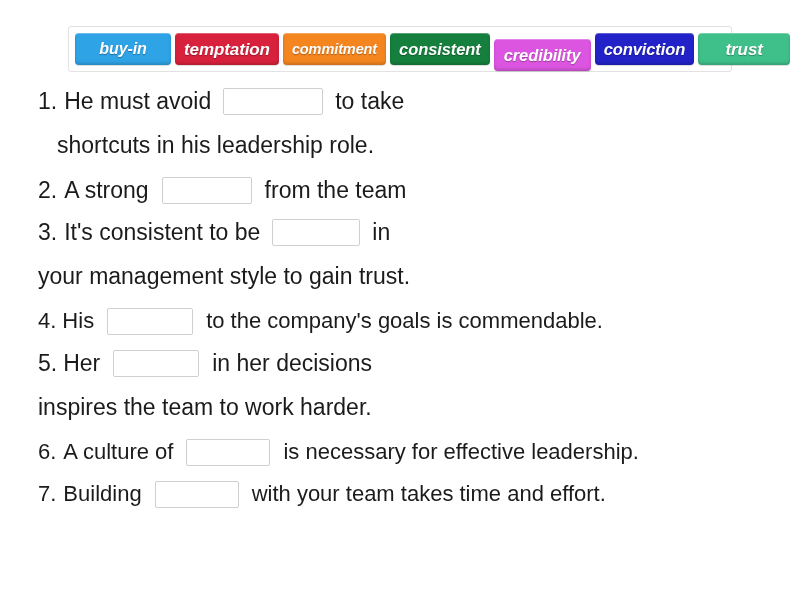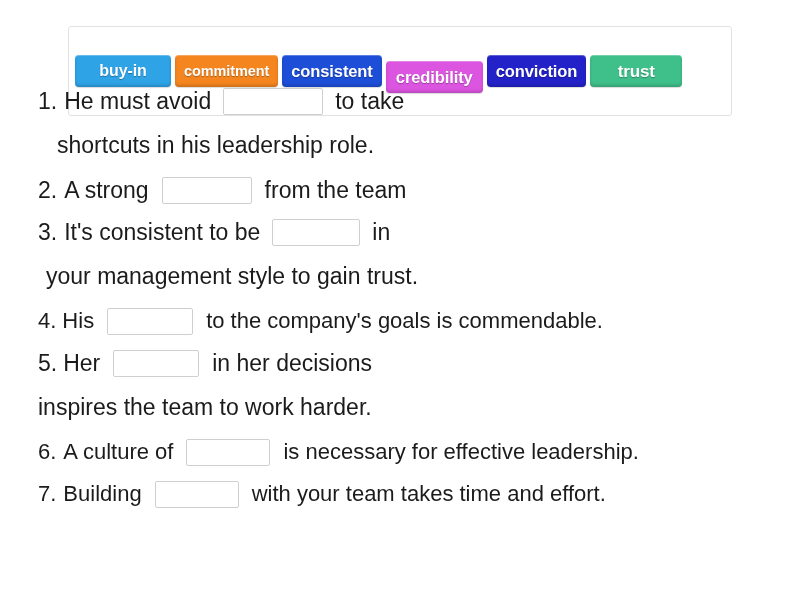--- a/index.html
+++ b/index.html
@@ -26,25 +26,26 @@
   
   .wordbank {
     position: absolute;
     left: 68px;
     top: 26px;
     width: 664px;
     box-sizing: border-box;
     border: 1px solid #e2e2e2;
     border-radius: 3px;
     background: #ffffff;
-    padding: 22px 6px;
+    padding: 0 6px;
     display: flex;
     flex-direction: row;
     align-items: center;
     gap: 4px;
+    font-style: italic;
   }
 
   .tile {
     display: flex;
     align-items: center;
     justify-content: center;
     height: 32px;
     border-radius: 4px;
     color: #ffffff;
     font-weight: bold;
@@ -57,21 +58,21 @@
     box-shadow: inset 0 1px 0 rgba(255,255,255,0.28),
                 inset 0 -2px 3px rgba(0,0,0,0.16),
                 0 1px 1px rgba(0,0,0,0.14);
     white-space: nowrap;
     cursor: pointer;
     user-select: none;
   }
   .tile.t-buyin      { background: #2ea3e6; flex: 0 0 96px; }
   .tile.t-temptation { background: #d8213c; flex: 0 0 96px; font-size: 17px;}
   .tile.t-commitment { background: #f4851f; flex: 0 0 95px; font-size: 14.5px;}
-  .tile.t-consistent { background: #1d4ed8; flex: 0 0 99px; font-size: 16.5px;}
+  .tile.t-consistent { background: #15803d; flex: 0 0 99px; font-size: 16.5px;}
   .tile.t-credibility{ background: #db55e0; flex: 0 0 97px; font-size: 16.5px; margin-top: 12px;}
   .tile.t-conviction { background: #2222c8; flex: 0 0 97px; font-size: 16.5px; text-align: right;}
   .tile.t-trust      { background: #3fbf8a; flex: 0 0 92px; font-size: 17px;}
 
   
   .sentences {
     position: absolute;
     left: 38px;
     top: 80px;
     width: 740px;
@@ -108,20 +109,21 @@
   .s4, .s6, .s7 { font-size: 22px; }
   .s4 .srow, .s6 .srow, .s7 .srow { height: 42px; }
 </style>
 </head>
 <body>
 
 <div id="worksheet">
 
   <div class="wordbank">
     <div class="tile t-buyin">buy-in</div>
+    <div class="tile t-temptation">temptation</div>
     <div class="tile t-commitment">commitment</div>
     <div class="tile t-consistent">consistent</div>
     <div class="tile t-credibility">credibility</div>
     <div class="tile t-conviction">conviction</div>
     <div class="tile t-trust">trust</div>
   </div>
 
   <div class="sentences">
 
     <div class="sentence s1">
@@ -146,21 +148,21 @@
     </div>
 
     <div class="sentence s3">
       <div class="srow r1">
         <span class="seg" style="margin-right:7px">3.</span>
         <span class="seg">It's consistent to be</span>
         <span class="blank" style="width:88px;margin:0 12px"></span>
         <span class="seg">in</span>
       </div>
       <div class="srow r2">
-        <span class="seg" style="margin-left:8px">your management style to gain trust.</span>
+        <span class="seg" style="margin-left:0">your management style to gain trust.</span>
       </div>
     </div>
 
     <div class="sentence s4">
       <div class="srow r1">
         <span class="seg" style="margin-right:6px">4.</span>
         <span class="seg">His</span>
         <span class="blank" style="width:86px;margin:0 13px"></span>
         <span class="seg">to the company's goals is commendable.</span>
       </div>

